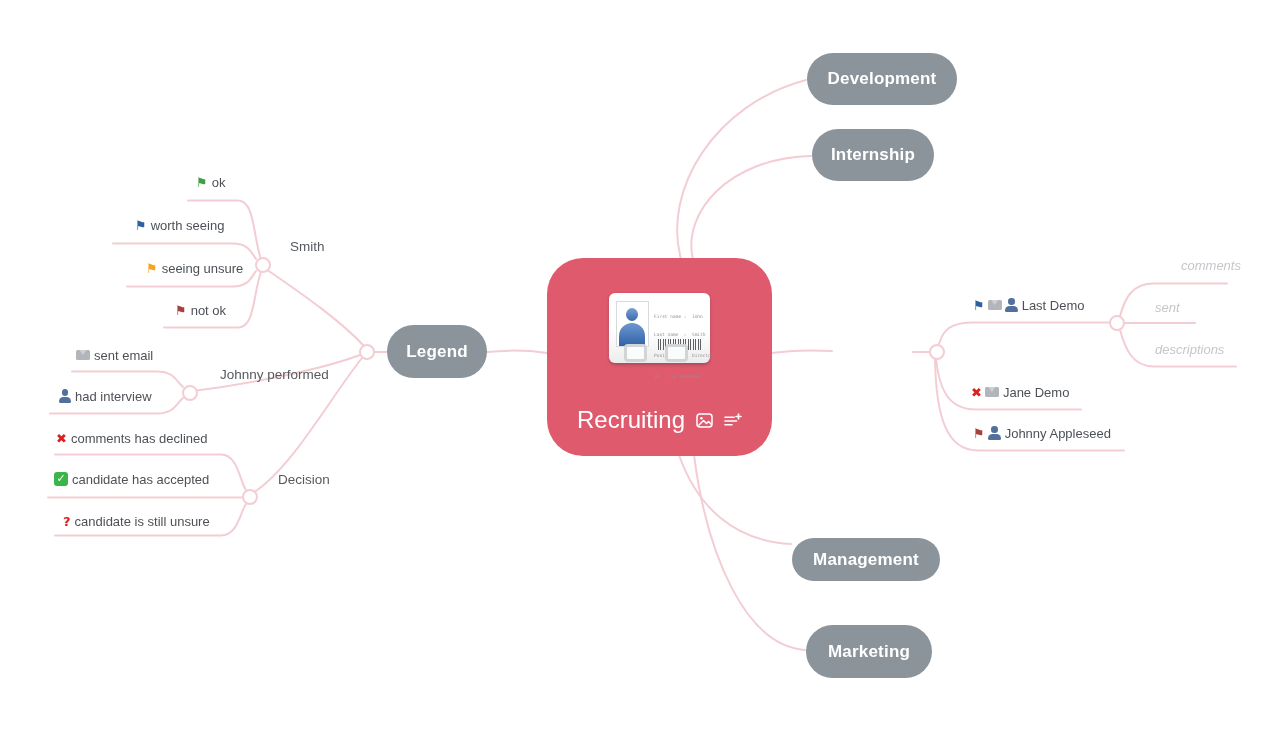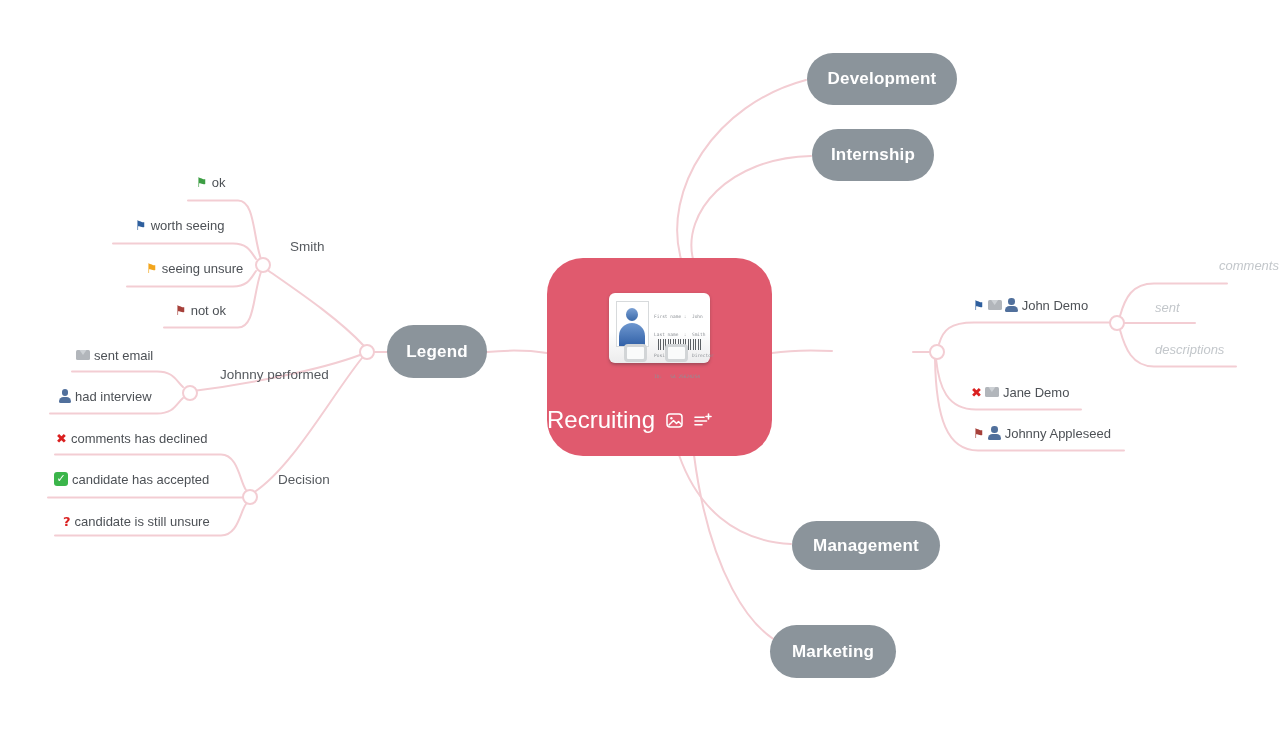--- a/index.html
+++ b/index.html
@@ -9,21 +9,21 @@
   svg.wires path{fill:none;stroke:#f3cdd3;stroke-width:2;stroke-linecap:round;}
   svg.wires circle{fill:#ffffff;stroke:#f3cdd3;stroke-width:2;}
 
   .pill{position:absolute;z-index:2;display:flex;align-items:center;justify-content:center;
         background:#8b949b;color:#ffffff;font-weight:700;font-size:17px;letter-spacing:.2px;
         border-radius:27px;white-space:nowrap;}
 
   .root{position:absolute;z-index:2;left:547px;top:258px;width:225px;height:198px;
         background:#e05a6e;border-radius:36px;}
   .root-title{position:absolute;left:0;right:0;top:147px;height:30px;display:flex;
-        align-items:center;justify-content:flex-start;gap:11px;color:#fff;font-size:24px;font-weight:400;}
+        align-items:center;justify-content:center;gap:11px;color:#fff;font-size:24px;font-weight:400;}
   .root-title .badge{display:inline-flex;}
 
   
   .idcard{position:absolute;left:62px;top:35px;width:101px;height:70px;border-radius:6px;
           background:linear-gradient(180deg,#ffffff 55%,#ececed 100%);
           box-shadow:0 1.5px 3px rgba(60,50,55,.35);}
   .photo{position:absolute;left:7px;top:8px;width:31px;height:44px;background:#fff;
          border:1px solid #d7dadc;overflow:hidden;}
   .photo::before{content:"";position:absolute;left:9px;top:6px;width:12px;height:13px;border-radius:50%;
          background:linear-gradient(180deg,#7aa0d4,#3a69a9);}
@@ -139,24 +139,24 @@
       </span>
     </div>
   </div>
 
   <div class="pill" style="left:807px;top:53px;width:150px;height:52px">
       <span>Development</span>
     </div>
   <div class="pill" style="left:812px;top:129px;width:122px;height:52px">
       <span>Internship</span>
     </div>
-  <div class="pill" style="left:792px;top:521px;width:148px;height:49px">
+  <div class="pill" style="left:792px;top:538px;width:148px;height:43px">
       <span>Management</span>
     </div>
-  <div class="pill" style="left:770px;top:625px;width:126px;height:53px">
+  <div class="pill" style="left:806px;top:625px;width:126px;height:53px">
       <span>Marketing</span>
     </div>
   <div class="pill" style="left:387px;top:325px;width:100px;height:53px">
       <span>Legend</span>
     </div>
 
   <div class="blabel" style="left:290px;top:239px">Smith</div>
   <div class="blabel" style="left:220px;top:367px">Johnny performed</div>
   <div class="blabel" style="left:278px;top:472px">Decision</div>
 
@@ -214,34 +214,34 @@
       </span>
     <span>candidate is still unsure</span>
   </div>
 
   <div class="item" style="left:973px;top:297px">
     <span class="ic-wrap">
         <span class="mi mi-glyph" style="--c: #2e5f9e; color: rgb(46, 95, 158);">⚑</span>
         <span class="mi mi-envelope" style="--c: #b2b6bb;"></span>
         <span class="mi mi-person" style="--c: #51709c;"></span>
       </span>
-    <span>John Demo</span>
+    <span>Last Demo</span>
   </div>
   <div class="item" style="left:971px;top:384px">
     <span class="ic-wrap">
         <span class="mi mi-glyph" style="--c: #da2020; color: rgb(218, 32, 32); font-weight: 700;">✖</span>
         <span class="mi mi-envelope" style="--c: #b2b6bb;"></span>
       </span>
     <span>Jane Demo</span>
   </div>
   <div class="item" style="left:973px;top:425px">
     <span class="ic-wrap">
         <span class="mi mi-glyph" style="--c: #a6403a; color: rgb(166, 64, 58);">⚑</span>
         <span class="mi mi-person" style="--c: #51709c;"></span>
       </span>
     <span>Johnny Appleseed</span>
   </div>
 
-  <div class="ghost" style="left:1219px;top:258px">comments</div>
+  <div class="ghost" style="left:1181px;top:258px">comments</div>
   <div class="ghost" style="left:1155px;top:300px">sent</div>
   <div class="ghost" style="left:1155px;top:342px">descriptions</div>
 
 </div>
 
 </body></html>

